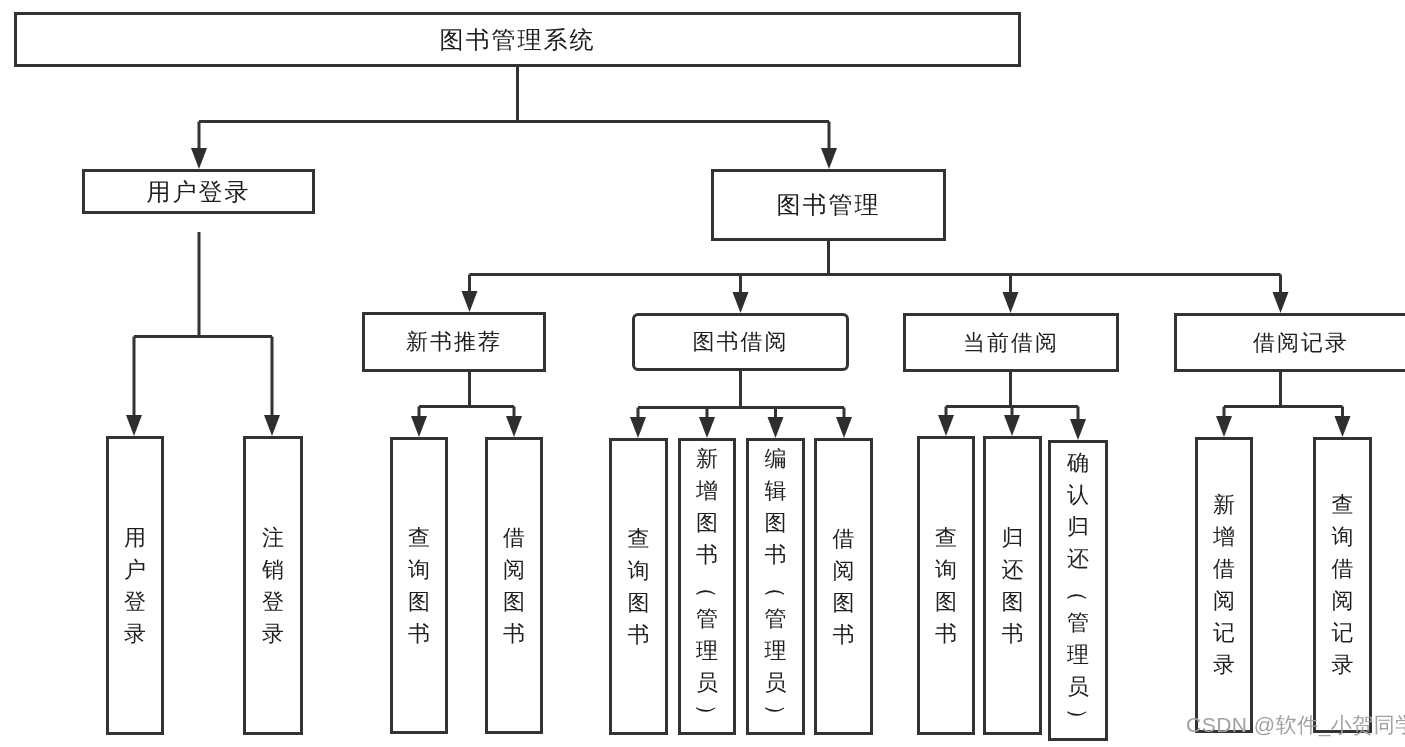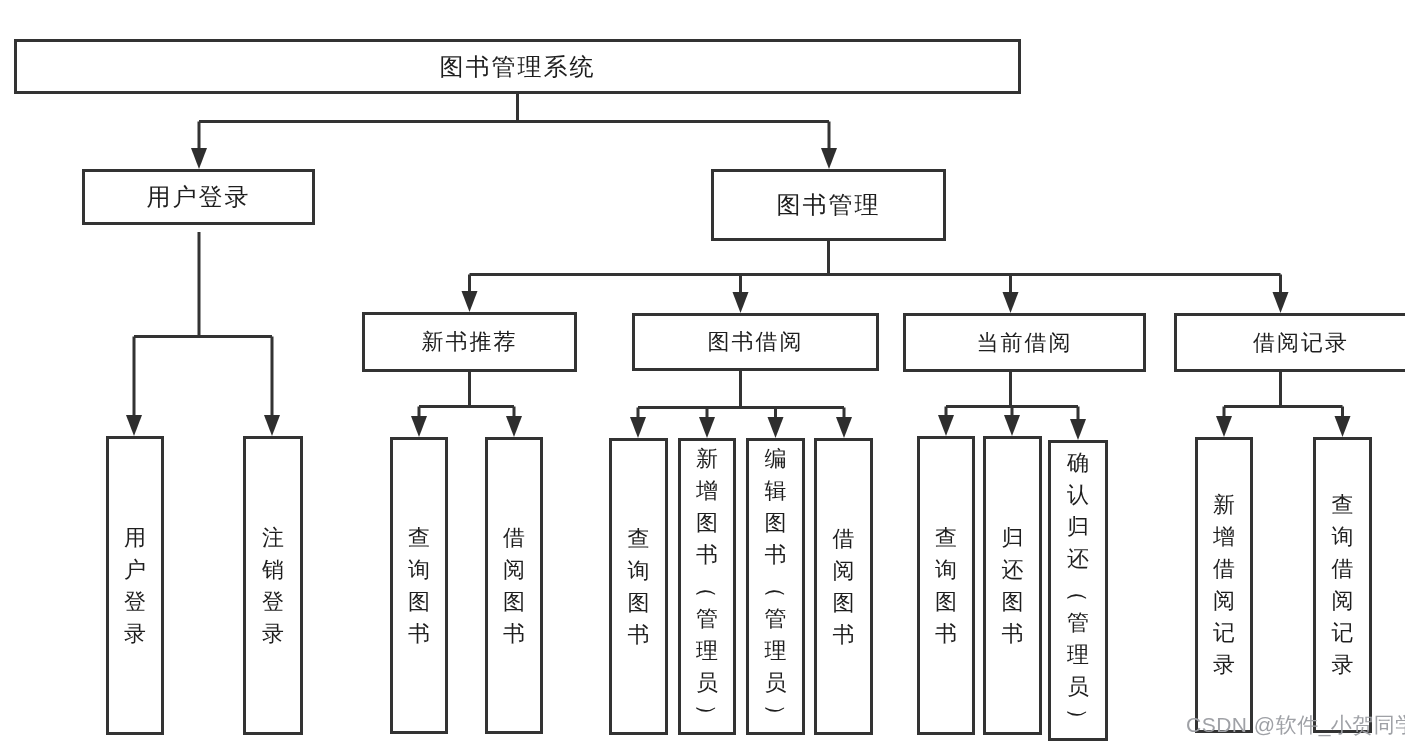--- a/index.html
+++ b/index.html
@@ -60,38 +60,38 @@
       <polygon points="767.5,417 783.5,417 775.5,438"></polygon>
       <polygon points="836,417 852,417 844,438"></polygon>
       <polygon points="938,415 954,415 946,436"></polygon>
       <polygon points="1004,415 1020,415 1012,436"></polygon>
       <polygon points="1070,419 1086,419 1078,440"></polygon>
       <polygon points="1216,416 1232,416 1224,437"></polygon>
       <polygon points="1334.5,416 1350.5,416 1342.5,437"></polygon>
     </g>
   </svg>
 
-  <div class="hbox f24" style="left:14px;top:12px;width:1007px;height:55px;margin-top:27px;">
+  <div class="hbox f24" style="left:14px;top:12px;width:1007px;height:55px;">
     <span>图书管理系统</span>
   </div>
 
-  <div class="hbox f24" style="left:82px;top:169px;width:233px;height:56px;">
+  <div class="hbox f24" style="left:82px;top:169px;width:233px;height:45px;">
     <span>用户登录</span>
   </div>
   <div class="hbox f24" style="left:711px;top:169px;width:235px;height:72px;">
     <span>图书管理</span>
   </div>
 
-  <div class="hbox f22" style="left:362px;top:312px;width:215px;height:60px;">
+  <div class="hbox f22" style="left:362px;top:312px;width:184px;height:60px;">
     <span>新书推荐</span>
   </div>
-  <div class="hbox f22" style="left:632px;top:313px;width:247px;height:58px;">
+  <div class="hbox f22" style="left:632px;top:313px;width:217px;height:58px;border-radius:6px;">
     <span>图书借阅</span>
   </div>
-  <div class="hbox f22" style="left:903px;top:313px;width:243px;height:59px;">
+  <div class="hbox f22" style="left:903px;top:313px;width:216px;height:59px;">
     <span>当前借阅</span>
   </div>
   <div class="hbox f22" style="left:1174px;top:313px;width:254px;height:59px;">
     <span>借阅记录</span>
   </div>
 
   <div class="vbox" style="left:106px;top:436px;width:58px;height:299px;">
     <span class="vlabel">
         <span class="vc">用</span>
         <span class="vc">户</span>

